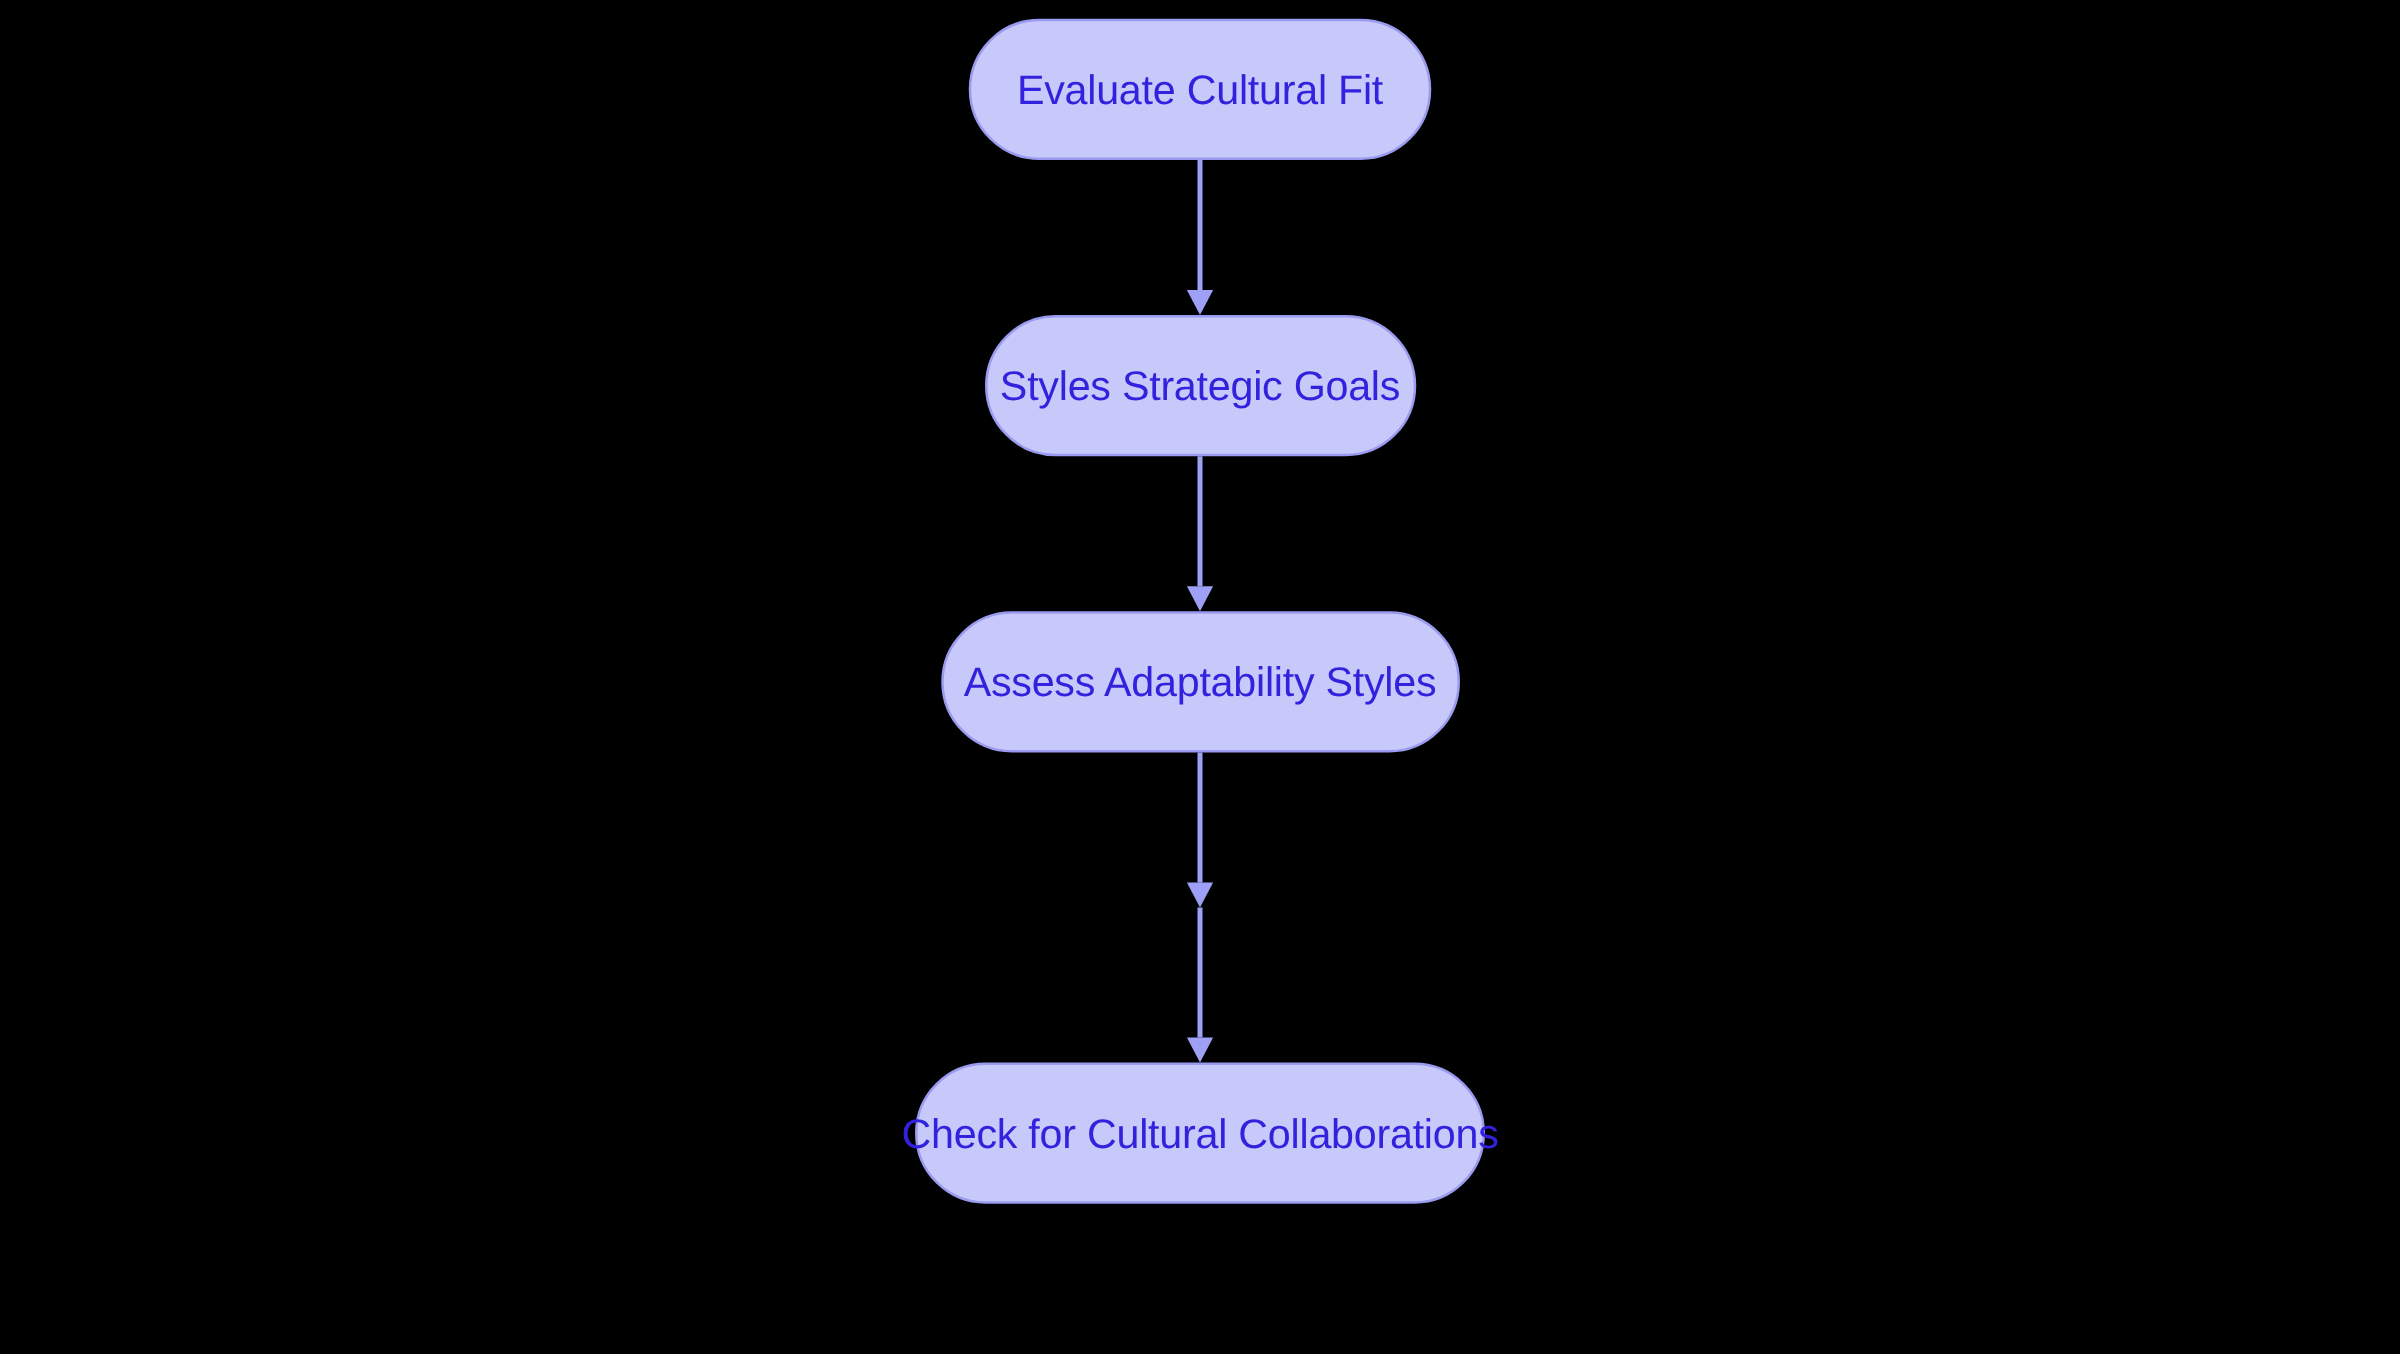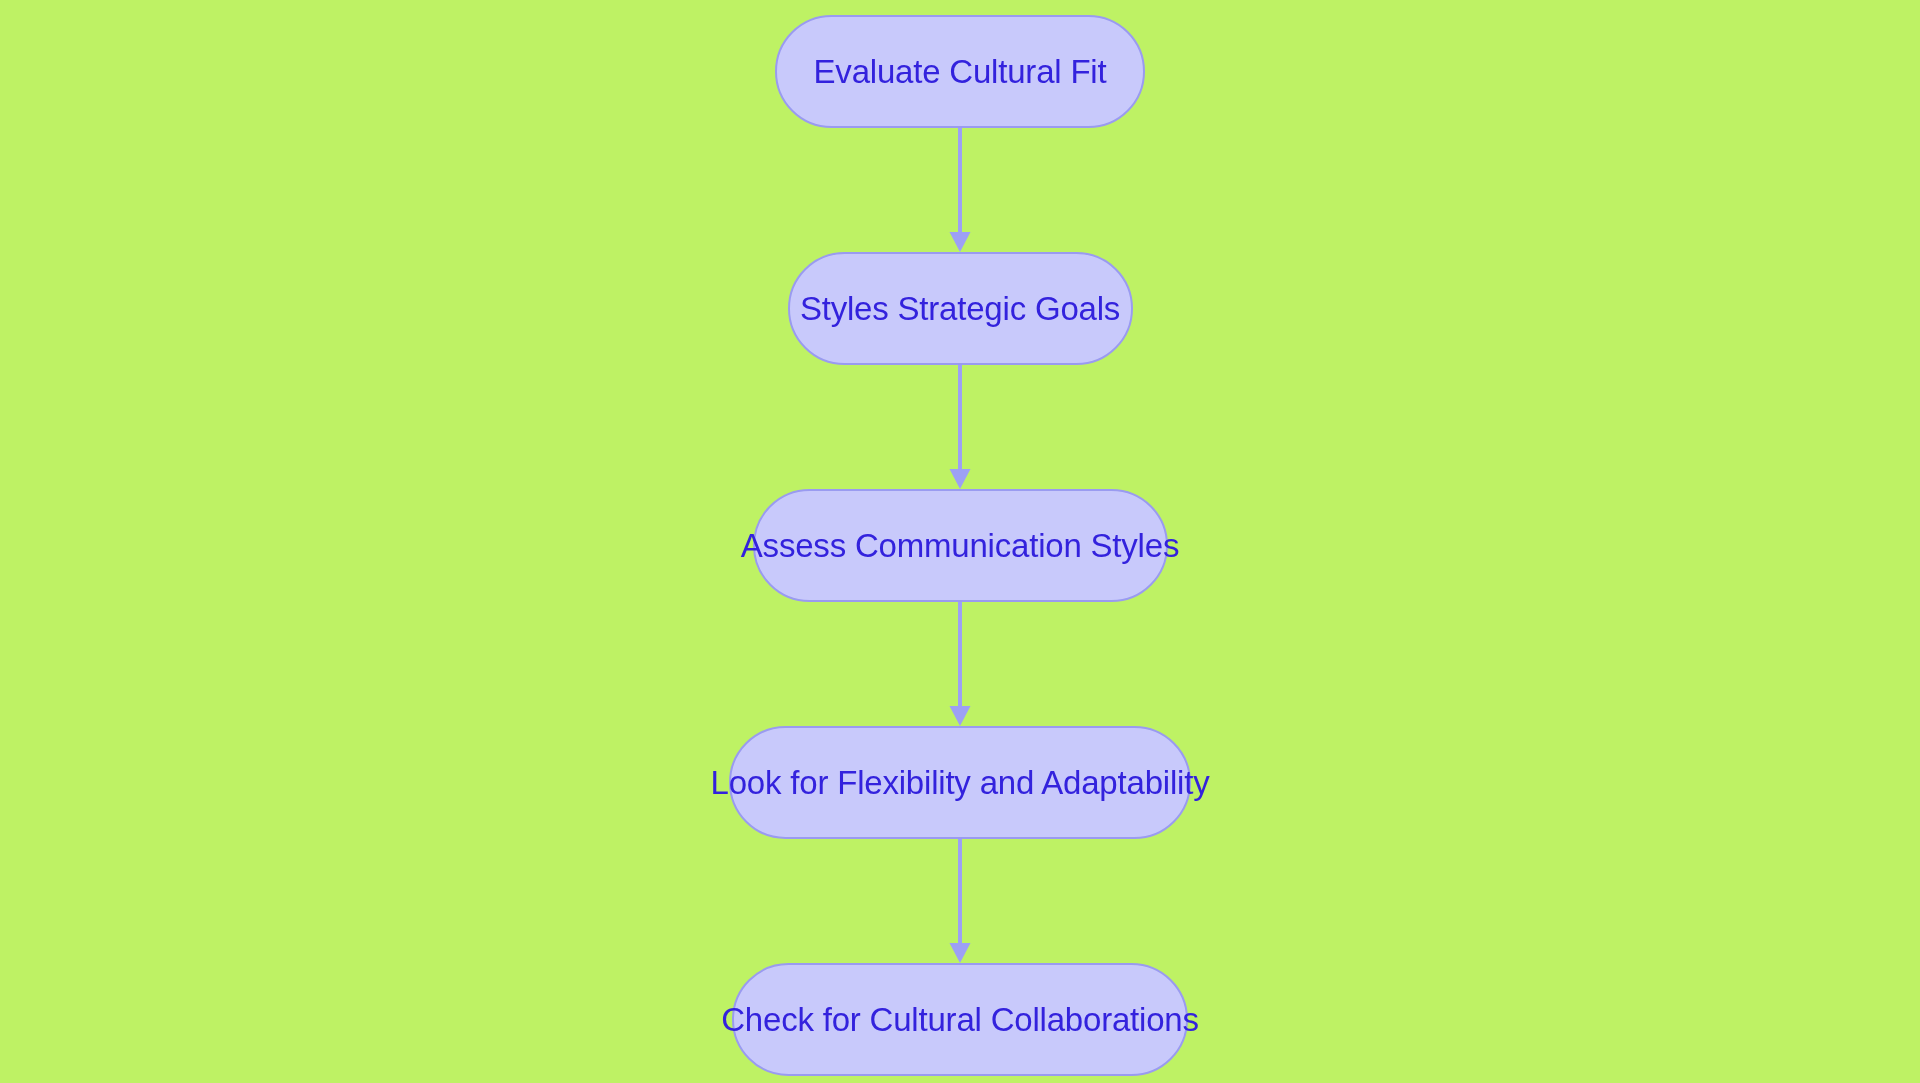--- a/index.html
+++ b/index.html
@@ -11,21 +11,21 @@
     width: 1920px;
     height: 1083px;
     font-family: "Liberation Sans", sans-serif;
     overflow: hidden;
   }
 
   #flowchart {
     position: relative;
     width: 1920px;
     height: 1083px;
-    background: #bef264;
+    background: #000000;
     display: flex;
     flex-direction: column;
     align-items: center;
   }
 
   .node-row {
     display: flex;
     justify-content: center;
     align-items: center;
     width: 100%;
@@ -104,36 +104,31 @@
 
   <div class="connector">
     <svg width="24" height="124" viewBox="0 0 24 124">
       <line x1="12" y1="0" x2="12" y2="104" stroke="#9da0f5" stroke-width="4"></line>
       <polygon points="1.5,104 22.5,104 12,124" fill="#9da0f5"></polygon>
     </svg>
   </div>
 
   <div class="node-row">
     <div class="node w3">
-      <span class="node-label">Assess Communication Styles</span>
+      <span class="node-label">Assess Adaptability Styles</span>
     </div>
   </div>
 
   <div class="connector">
     <svg width="24" height="124" viewBox="0 0 24 124">
       <line x1="12" y1="0" x2="12" y2="104" stroke="#9da0f5" stroke-width="4"></line>
       <polygon points="1.5,104 22.5,104 12,124" fill="#9da0f5"></polygon>
     </svg>
   </div>
 
-  <div class="node-row">
-    <div class="node w4">
-      <span class="node-label">Look for Flexibility and Adaptability</span>
-    </div>
-  </div>
 
   <div class="connector">
     <svg width="24" height="124" viewBox="0 0 24 124">
       <line x1="12" y1="0" x2="12" y2="104" stroke="#9da0f5" stroke-width="4"></line>
       <polygon points="1.5,104 22.5,104 12,124" fill="#9da0f5"></polygon>
     </svg>
   </div>
 
   <div class="node-row">
     <div class="node w5">

